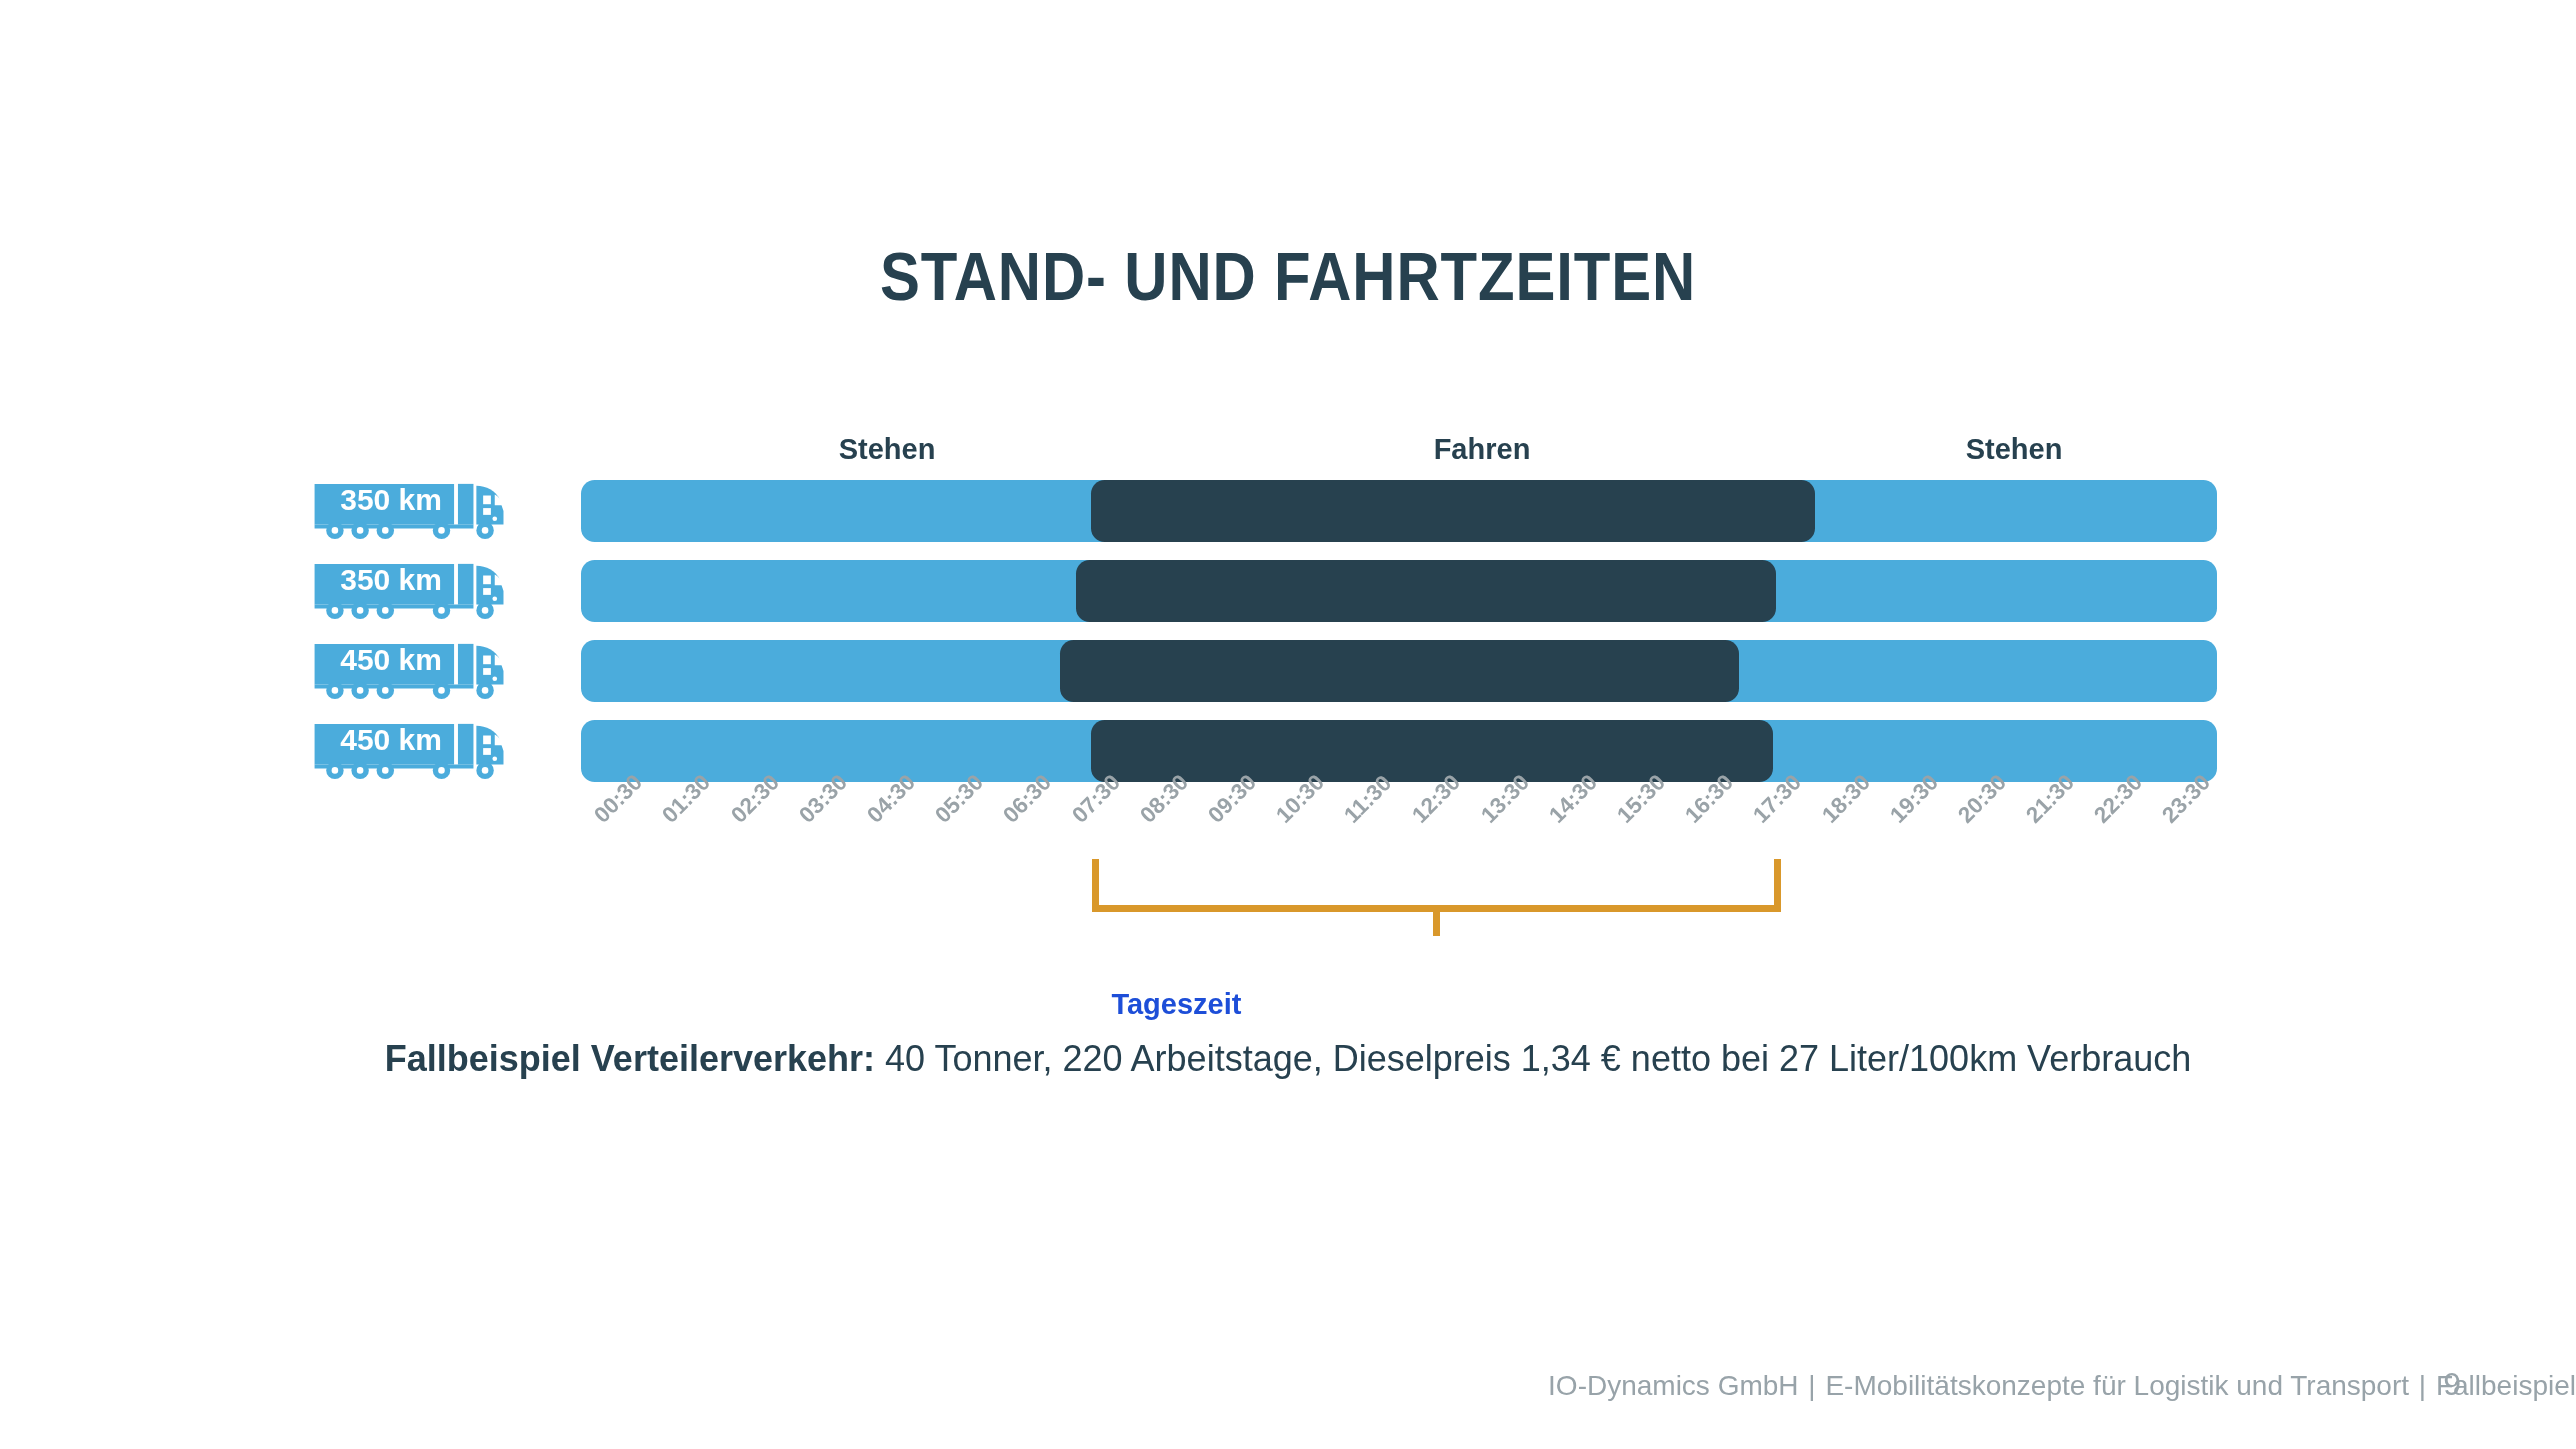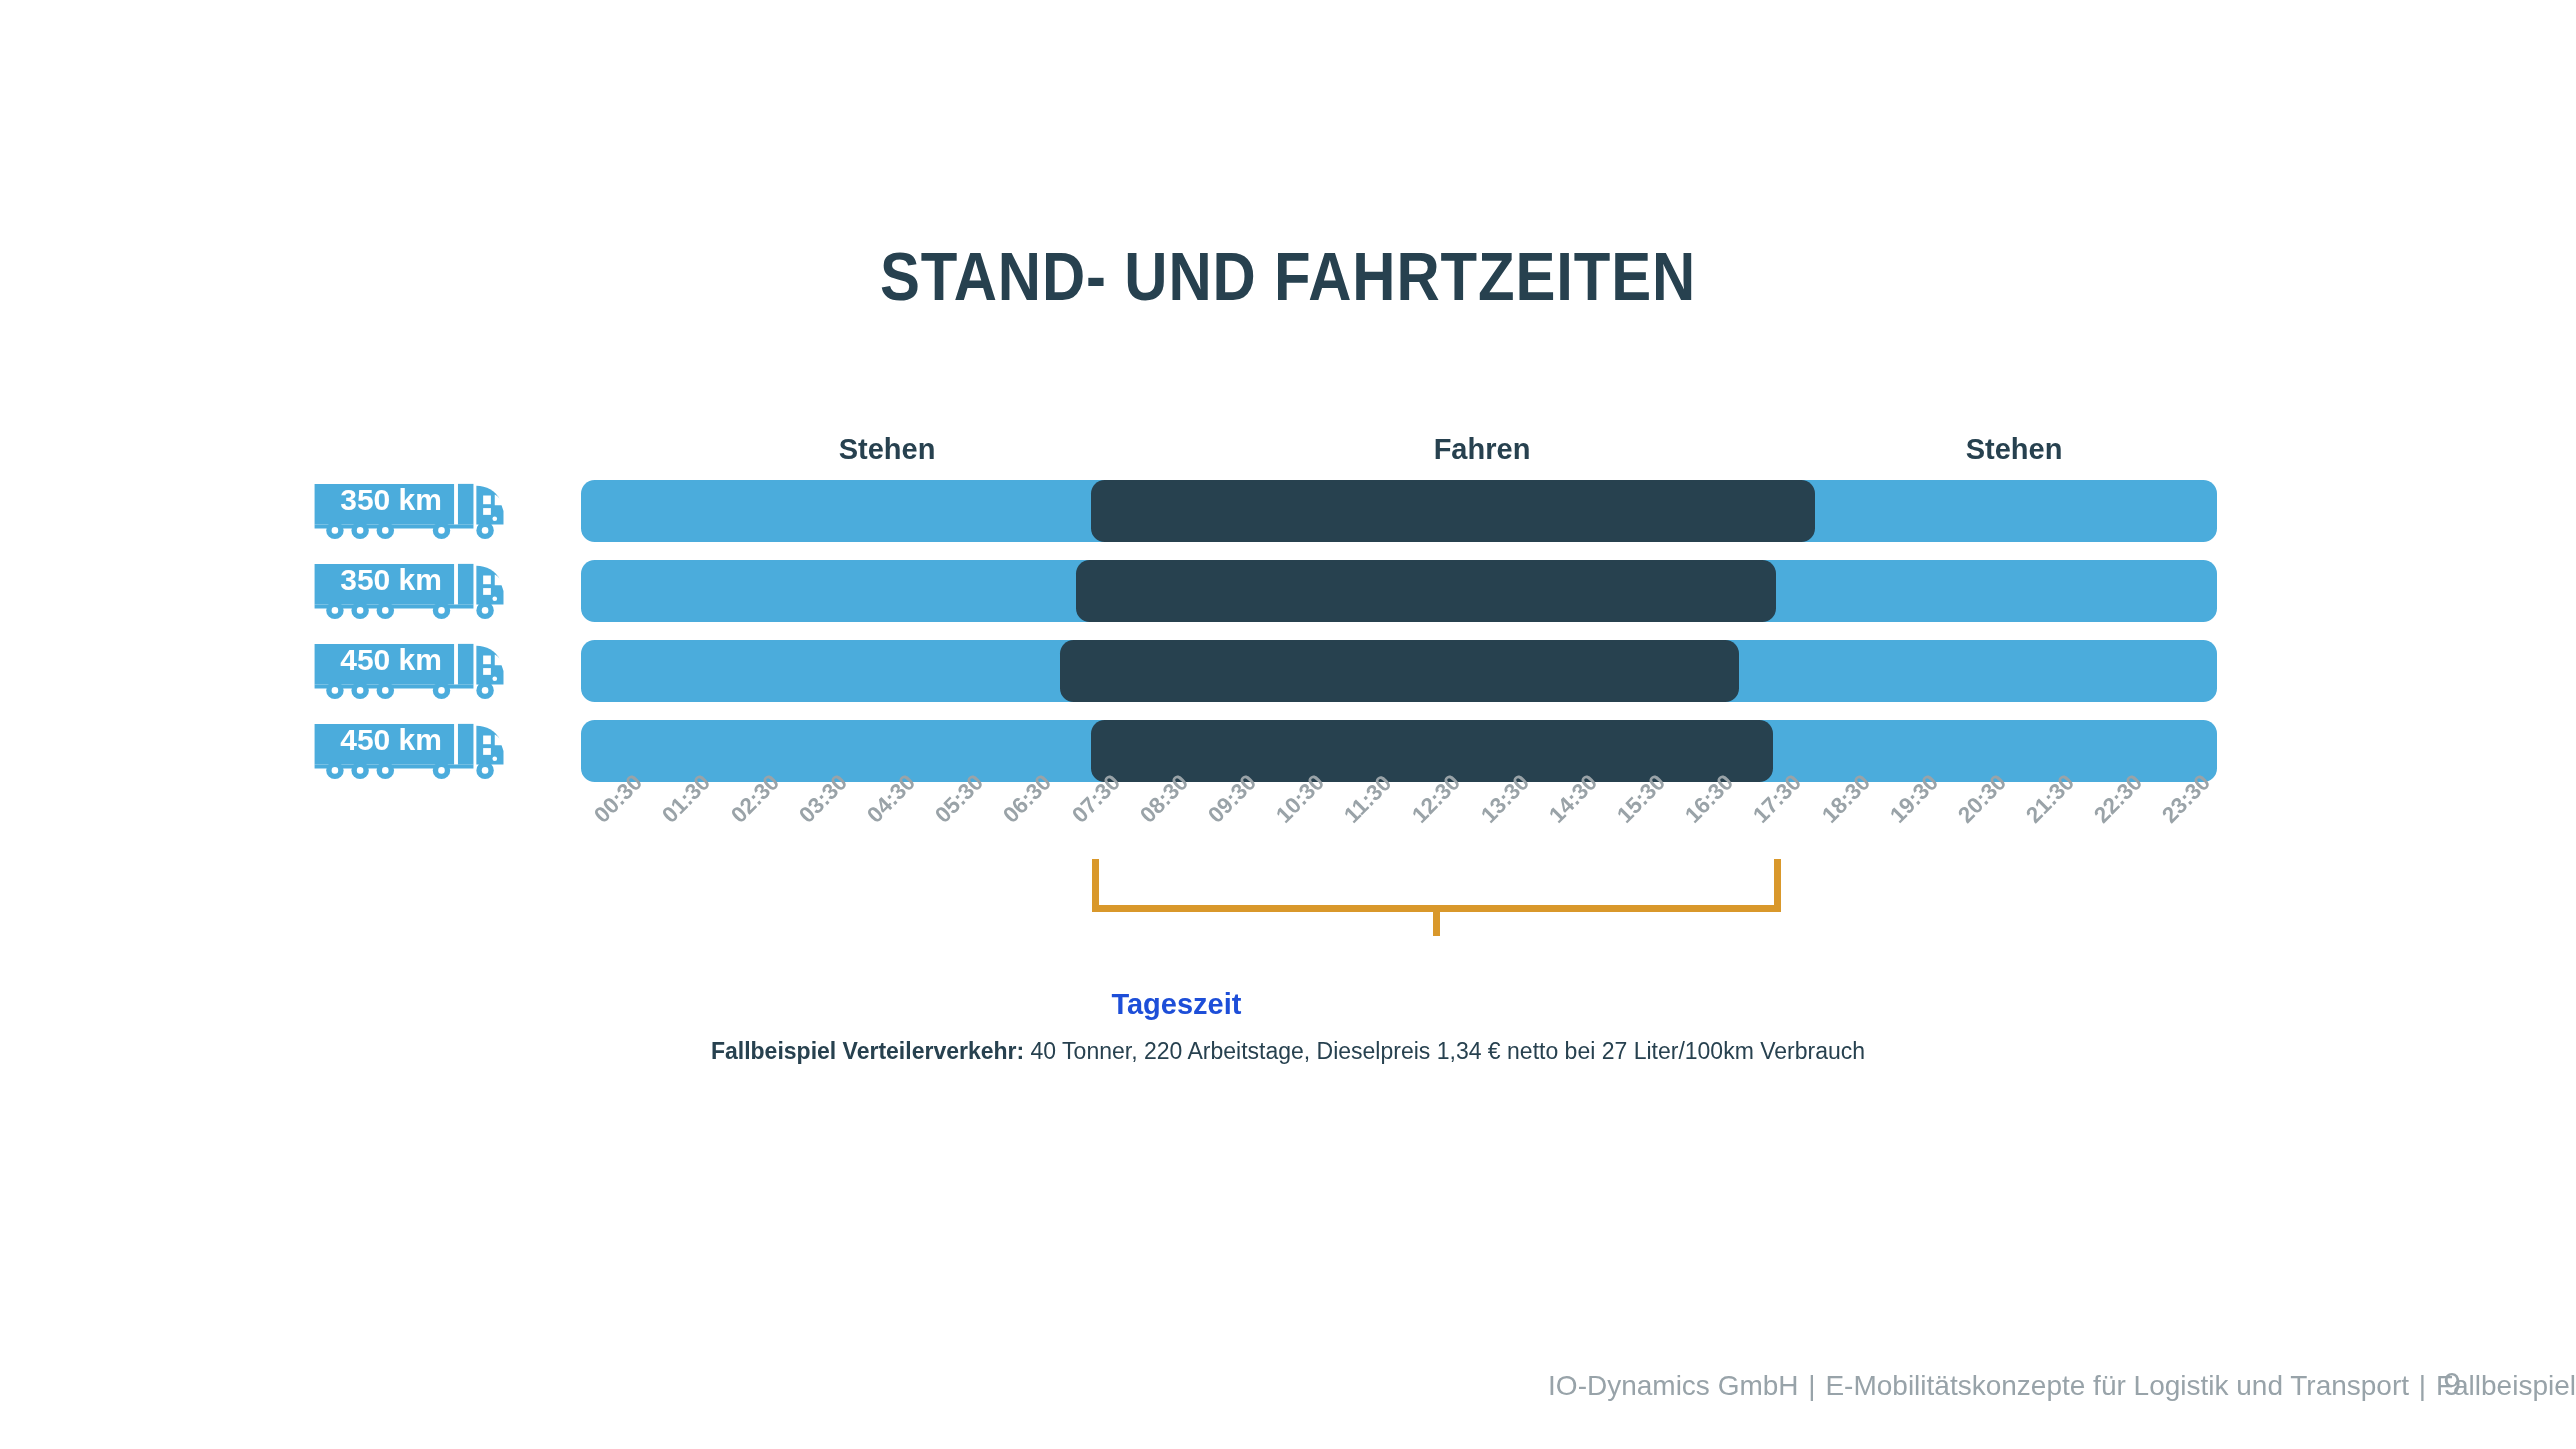--- a/index.html
+++ b/index.html
@@ -108,21 +108,21 @@
     color:#1d4ed8;
   }
   .bracket-label span { position:relative; left:3.9px; }
 
   
   .caption {
     position:absolute;
     top:1038px; left:0; width:2576px;
     text-align:center;
     font-family:"Liberation Sans Narrow","Liberation Sans",sans-serif;
-    font-size:23px;
+    font-size:36px;
     color:#27414F;
     white-space:nowrap;
   }
   .caption b { font-weight:bold; }
 
   
   .footer {
     position:absolute;
     top:1370px; left:0; width:2576px;
     text-align:right;

